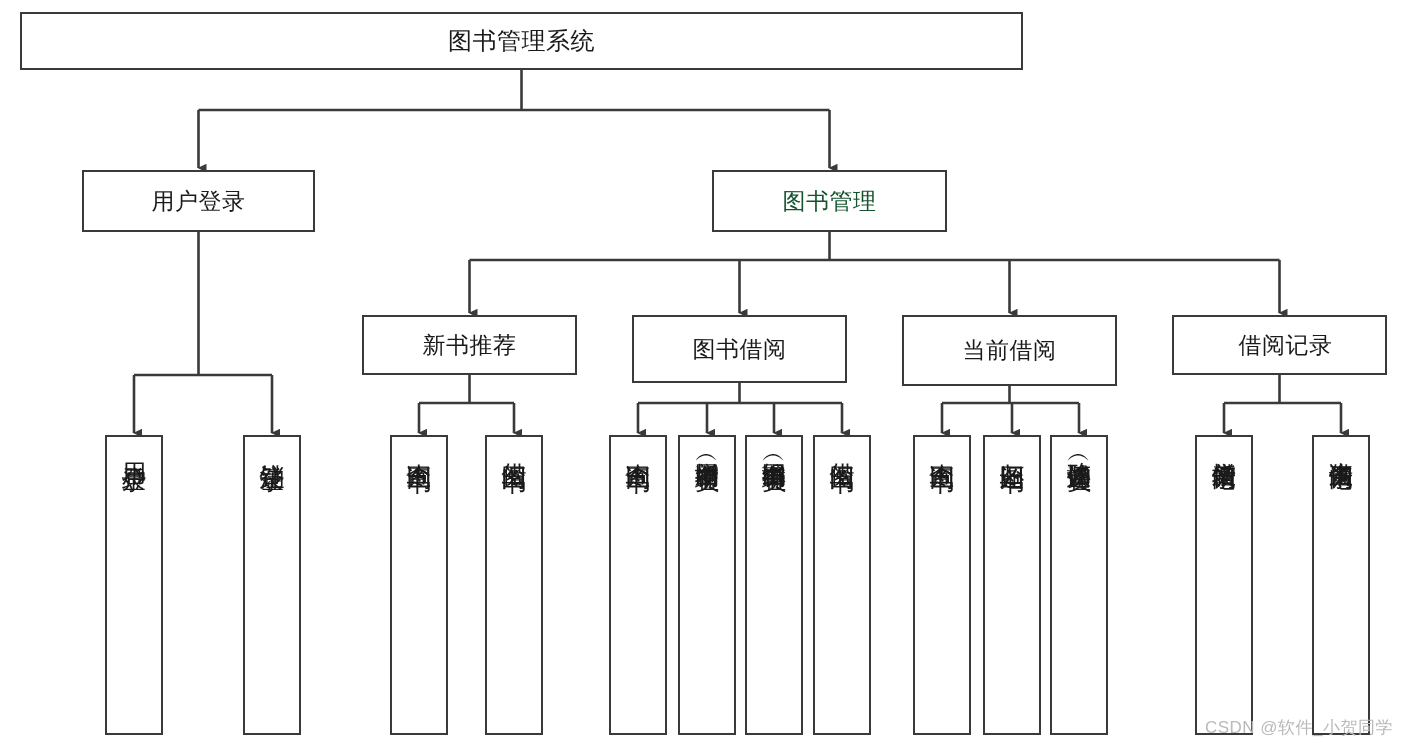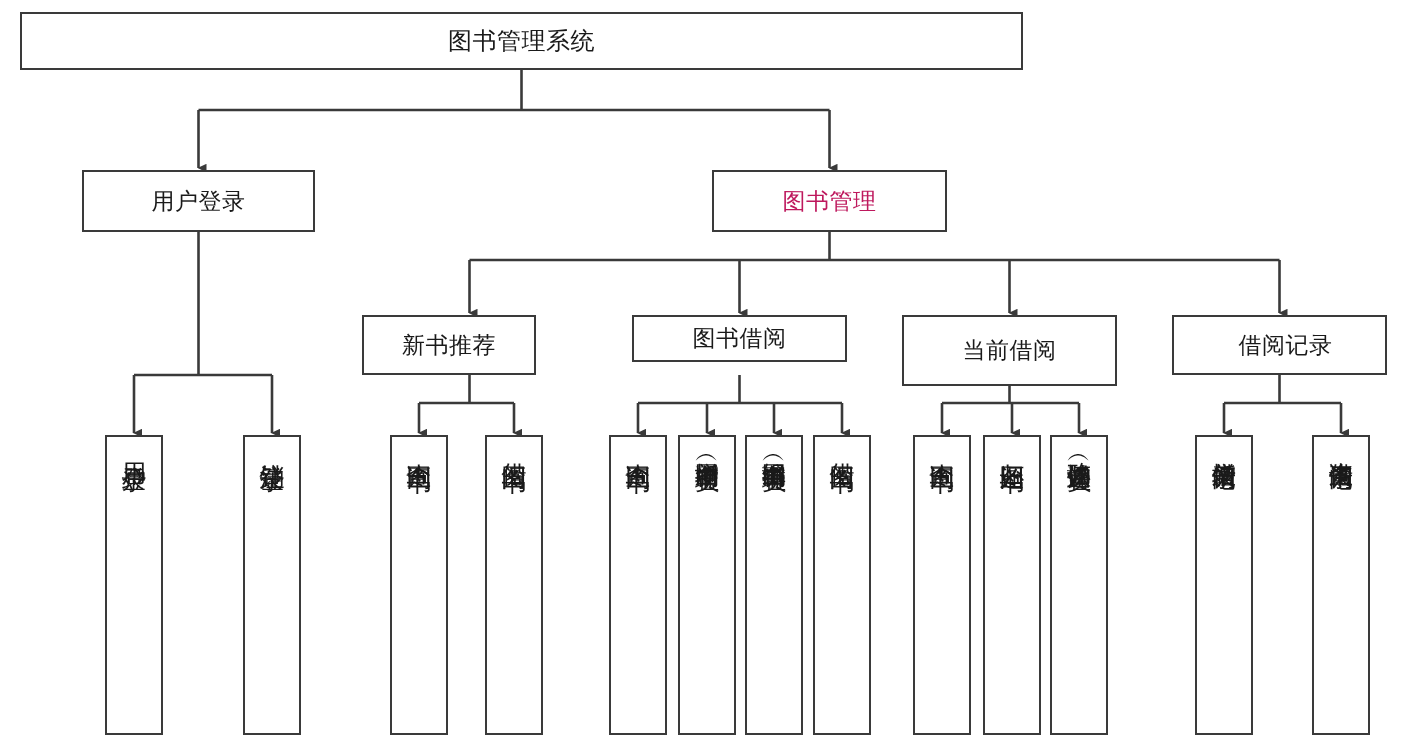--- a/index.html
+++ b/index.html
@@ -128,27 +128,27 @@
       </g>
   </svg>
 
   <div id="nodes-layer">
       <div class="node horiz root" style="left: 20px; top: 12px; width: 1003px; height: 58px; border-color: rgb(58, 58, 58); background: rgb(255, 255, 255); color: rgb(26, 26, 26);">
         <span class="label">图书管理系统</span>
       </div>
       <div class="node horiz" style="left: 82px; top: 170px; width: 233px; height: 62px; border-color: rgb(58, 58, 58); background: rgb(255, 255, 255); color: rgb(26, 26, 26);">
         <span class="label">用户登录</span>
       </div>
-      <div class="node horiz" style="left: 712px; top: 170px; width: 235px; height: 62px; border-color: rgb(58, 58, 58); background: rgb(255, 255, 255); color: #be185d;">
+      <div class="node horiz" style="left: 712px; top: 170px; width: 235px; height: 62px; border-color: rgb(58, 58, 58); background: rgb(255, 255, 255); color: #14532d;">
         <span class="label">图书管理</span>
       </div>
-      <div class="node horiz" style="left: 362px; top: 315px; width: 174px; height: 60px; border-color: rgb(58, 58, 58); background: rgb(255, 255, 255); color: rgb(26, 26, 26);">
+      <div class="node horiz" style="left: 362px; top: 315px; width: 215px; height: 60px; border-color: rgb(58, 58, 58); background: rgb(255, 255, 255); color: rgb(26, 26, 26);">
         <span class="label">新书推荐</span>
       </div>
-      <div class="node horiz" style="left: 632px; top: 315px; width: 215px; height: 47px; border-color: rgb(58, 58, 58); background: rgb(255, 255, 255); color: rgb(26, 26, 26);">
+      <div class="node horiz" style="left: 632px; top: 315px; width: 215px; height: 68px; border-color: rgb(58, 58, 58); background: rgb(255, 255, 255); color: rgb(26, 26, 26);">
         <span class="label">图书借阅</span>
       </div>
       <div class="node horiz" style="left: 902px; top: 315px; width: 215px; height: 71px; border-color: rgb(58, 58, 58); background: rgb(255, 255, 255); color: rgb(26, 26, 26);">
         <span class="label">当前借阅</span>
       </div>
       <div class="node horiz" style="left: 1172px; top: 315px; width: 215px; height: 60px; border-color: rgb(58, 58, 58); background: rgb(255, 255, 255); color: rgb(26, 26, 26); padding-left: 12px;">
         <span class="label">借阅记录</span>
       </div>
       <div class="node vert" style="left: 105px; top: 435px; width: 58px; height: 300px; border-color: rgb(58, 58, 58); background: rgb(255, 255, 255); color: rgb(26, 26, 26);">
         <span class="label">用户登录</span>
@@ -184,14 +184,15 @@
         <span class="label">确认归还（管理员）</span>
       </div>
       <div class="node vert tall-text" style="left: 1195px; top: 435px; width: 58px; height: 300px; border-color: rgb(58, 58, 58); background: rgb(255, 255, 255); color: rgb(26, 26, 26);">
         <span class="label">新增借阅记录</span>
       </div>
       <div class="node vert tall-text" style="left: 1312px; top: 435px; width: 58px; height: 300px; border-color: rgb(58, 58, 58); background: rgb(255, 255, 255); color: rgb(26, 26, 26);">
         <span class="label">查询借阅记录</span>
       </div>
     </div>
 
+  <div class="watermark">CSDN @软件_小贺同学</div>
 
 </div>
 
 </body></html>

